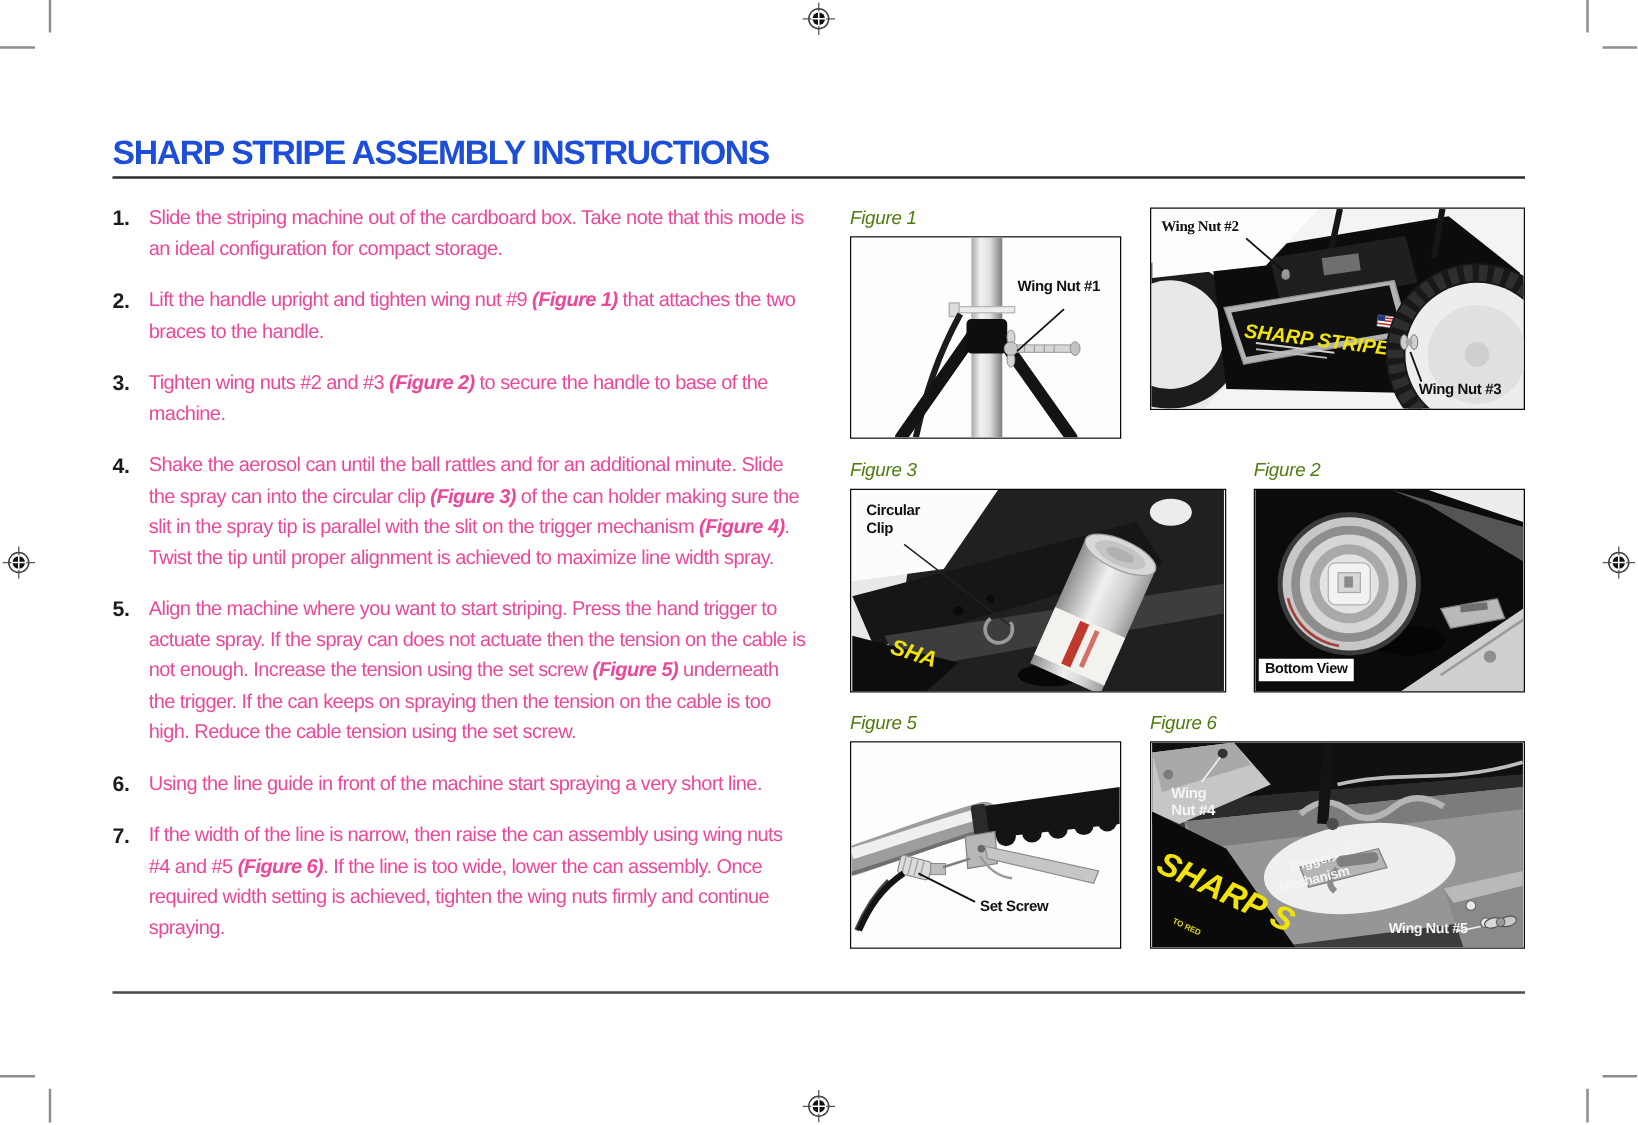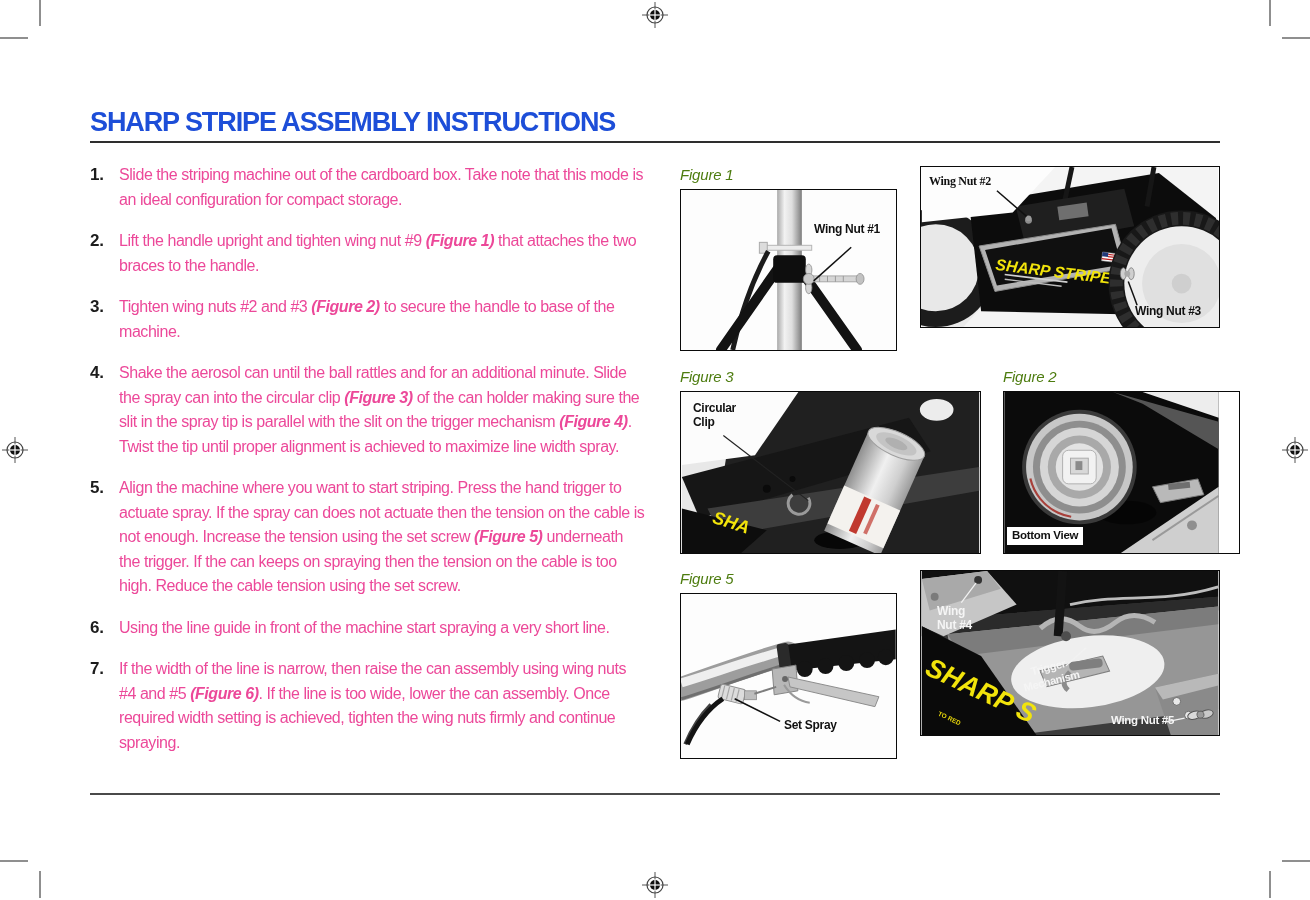--- a/index.html
+++ b/index.html
@@ -43,21 +43,21 @@
   #fig2{left:920px;top:166px;width:300px;}
   #fig3{left:680px;top:368px;width:242px;}
   #fig4{left:1003px;top:368px;width:217px;}
   #fig5{left:680px;top:570px;width:217px;}
   #fig6{left:920px;top:570px;width:300px;}
   figcaption{font-style:italic;font-size:15px;letter-spacing:-0.2px;color:#4d7c0f;height:20px;margin-bottom:3px;}
   .box{position:relative;border:1px solid #0a0a0a;background:#fff;overflow:hidden;}
   #fig1 .box{width:215px;height:160px;}
   #fig2 .box{width:298px;height:160px;}
   #fig3 .box{width:299px;height:161px;}
-  #fig4 .box{width:215px;height:161px;padding-left:20px;}
+  #fig4 .box{width:215px;height:161px;}
   #fig5 .box{width:215px;height:164px;}
   #fig6 .box{width:298px;height:164px;}
   .box svg{position:absolute;left:0;top:0;}
 
   .lbl{position:absolute;font-size:12px;font-weight:bold;letter-spacing:-0.3px;color:#111;line-height:13.5px;white-space:nowrap;}
   .lbl.wrap{white-space:normal;}
   .lbl.white{color:#f5f5f5;}
   .lbl.chip{background:#fff;padding:2px 5px;color:#111;}
   .lbl.rot{transform:rotate(-14deg);text-align:center;}
 </style>
@@ -324,25 +324,26 @@
             <line x1="52" y1="95" x2="52" y2="108" stroke="#a5a5a5" stroke-width="1.2"></line>
             <line x1="57" y1="95" x2="57" y2="108" stroke="#a5a5a5" stroke-width="1.2"></line>
           </g>
           <rect x="64" y="98" width="12" height="9" fill="#bdbdbd" stroke="#8a8a8a" stroke-width="0.8"></rect>
         </g>
         <line x1="74" y1="101" x2="96" y2="94" stroke="#7d7d7d" stroke-width="2"></line>
         <path d="M42,106 C24,118 14,134 6,152" stroke="#141414" stroke-width="5" fill="none"></path>
         <path d="M30,112 C18,124 10,138 4,152" stroke="#141414" stroke-width="4" fill="none" opacity="0.8"></path>
         <line x1="100" y1="129" x2="54" y2="106" stroke="#111" stroke-width="1.5"></line>
       </svg>
-      <span class="lbl" style="left:103px;top:125px;">Set Spray</span>
+      <span class="lbl" style="left:103px;top:125px;">Set Screw</span>
     </div>
   </figure>
 
   <figure id="fig6">
+    <figcaption>Figure 6</figcaption>
     <div class="box">
       <svg width="298" height="164" viewBox="0 0 300 166">
         <rect width="300" height="166" fill="#3c3c3c"></rect>
         <polygon points="0,0 300,0 300,26 0,50" fill="#101010"></polygon>
         <polygon points="0,50 300,26 300,40 0,66" fill="#2b2b2b"></polygon>
         <polygon points="26,64 300,36 300,140 96,166 34,116" fill="#969696"></polygon>
         <polygon points="26,64 300,36 300,54 40,86" fill="#7c7c7c"></polygon>
         <path d="M150,34 C200,22 240,34 300,16" stroke="#dcdcdc" stroke-width="3" fill="none" opacity="0.85"></path>
         <path d="M120,58 q20,-18 40,-2 q16,12 36,-4 q18,-14 40,0" stroke="#b5b5b5" stroke-width="5" fill="none"></path>
         <g transform="rotate(-7 168 102)">

